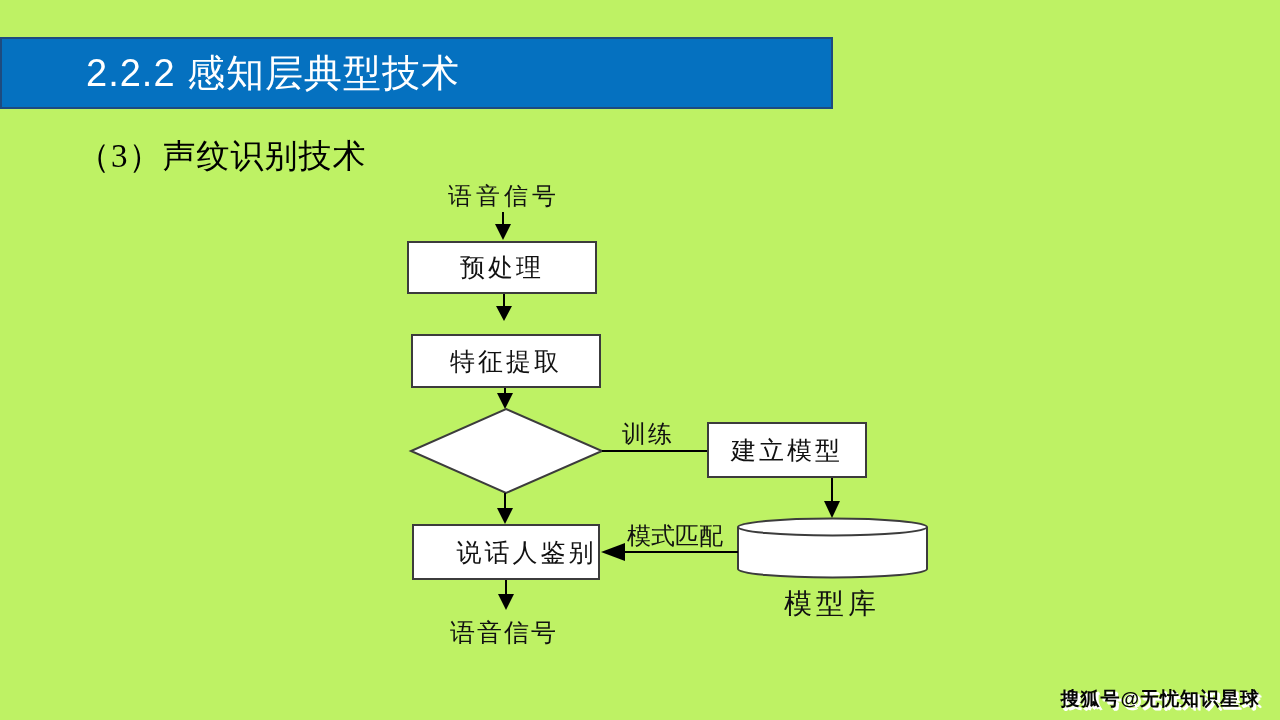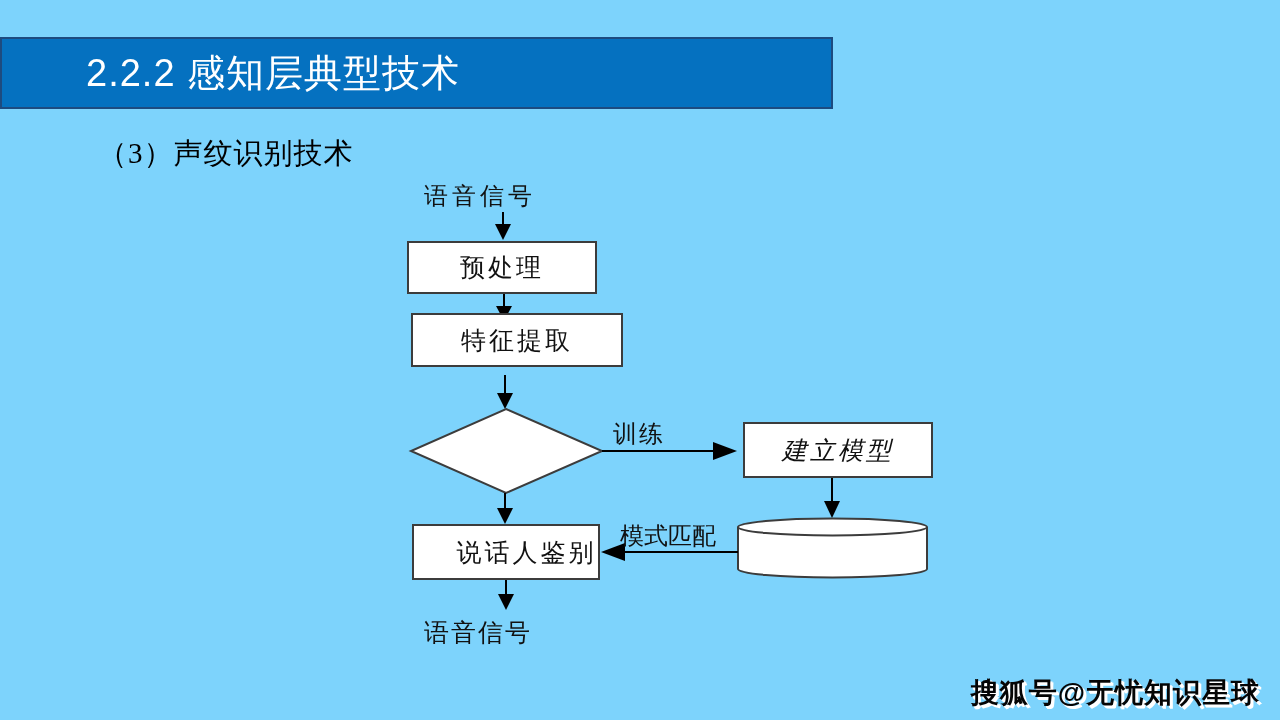--- a/index.html
+++ b/index.html
@@ -1,48 +1,48 @@
 <!DOCTYPE html>
 <html style="--header-blue: #0571c0; --header-border: #1d4b80; --header-text: #ffffff; --line-black: #000000;"><head>
 <meta charset="utf-8">
 <style>
   html,body{margin:0;padding:0;background:#fff;}
-  .slide{position:relative;width:1280px;height:720px;background:#7dd3fc;
+  .slide{position:relative;width:1280px;height:720px;background:#bef264;
          font-family:"Liberation Serif",serif;overflow:hidden;}
 
   
   .header-bar{position:absolute;left:0;top:37px;width:833px;height:72px;
               background:var(--header-blue,#0571c0);
               border:2px solid var(--header-border,#1d4b80);
               box-sizing:border-box;display:flex;align-items:center;padding-left:84px;}
   .header-title{font-family:"Liberation Sans",sans-serif;font-size:38px;
                 color:var(--header-text,#ffffff);letter-spacing:1px;white-space:nowrap;}
 
-  .subtitle{position:absolute;left:98px;top:134px;font-size:29px;color:#000;
+  .subtitle{position:absolute;left:77px;top:134px;font-size:33px;color:#000;
             letter-spacing:1px;white-space:nowrap;}
 
   
   .canvas{position:absolute;left:0;top:0;width:1280px;height:720px;}
   .edge{stroke:var(--line-black,#000000);stroke-width:2;fill:none;}
   .arrow-head{fill:var(--line-black,#000000);stroke:none;}
   .shape{fill:#ffffff;stroke:#3c3c3c;stroke-width:2;}
 
   
   .node{position:absolute;box-sizing:border-box;border:2px solid #3c3c3c;background:#fff;
         display:flex;align-items:center;justify-content:center;
         font-size:25px;letter-spacing:3px;color:#111;white-space:nowrap;}
 
   
-  .lbl{position:absolute;font-size:24px;color:#111;white-space:nowrap;}
+  .lbl{position:absolute;text-align:center;font-size:24px;color:#111;white-space:nowrap;}
 
   .diamond-label{position:absolute;left:425px;top:437px;width:160px;text-align:center;
                  font-size:26px;letter-spacing:0;color:#111;}
 
   .watermark{position:absolute;right:20px;bottom:8px;font-family:"Liberation Sans",sans-serif;
-             font-size:28px;font-weight:bold;color:#050505;letter-spacing:1px;
+             font-size:19px;font-weight:bold;color:#050505;letter-spacing:1px;
              text-shadow:2px 2px 0 #ffffff, 3px 3px 0 #ffffff;margin-left:12px;}
 </style>
 </head>
 <body>
 
 <div class="slide">
 
   <div class="header-bar">
     <span class="header-title">2.2.2 感知层典型技术</span>
   </div>
@@ -78,29 +78,30 @@
     <polygon class="arrow-head" points="505,524 497,508 513,508"></polygon>
 
     <line class="edge" x1="506" y1="580" x2="506" y2="595"></line>
     <polygon class="arrow-head" points="506,610 498,594 514,594"></polygon>
   </svg>
 
   <div class="lbl" style="left:424px;top:180px;width:160px;letter-spacing:4px;">语音信号</div>
 
   <div class="node" style="left:407px;top:241px;width:190px;height:53px;">预处理</div>
 
-  <div class="node" style="left:411px;top:313px;width:212px;height:54px;">特征提取</div>
+  <div class="node" style="left:411px;top:334px;width:190px;height:54px;">特征提取</div>
 
 
   <div class="lbl" style="left:613px;top:418px;width:70px;letter-spacing:2px;">训练</div>
 
-  <div class="node" style="left:743px;top:422px;width:190px;height:56px;font-style:italic;">建立模型</div>
+  <div class="node" style="left:707px;top:422px;width:160px;height:56px;">建立模型</div>
 
   <div class="lbl" style="left:620px;top:520px;width:110px;">模式匹配</div>
 
   <div class="node" style="left:412px;top:524px;width:188px;height:56px;padding-left:41px;">说话人鉴别</div>
 
+  <div class="lbl" style="left:752px;top:585px;width:160px;font-size:28px;letter-spacing:4px;">模型库</div>
 
   <div class="lbl" style="left:424px;top:616px;width:160px;font-size:25px;letter-spacing:2px;">语音信号</div>
 
   <div class="watermark">搜狐号@无忧知识星球</div>
 
 </div>
 
 </body></html>

